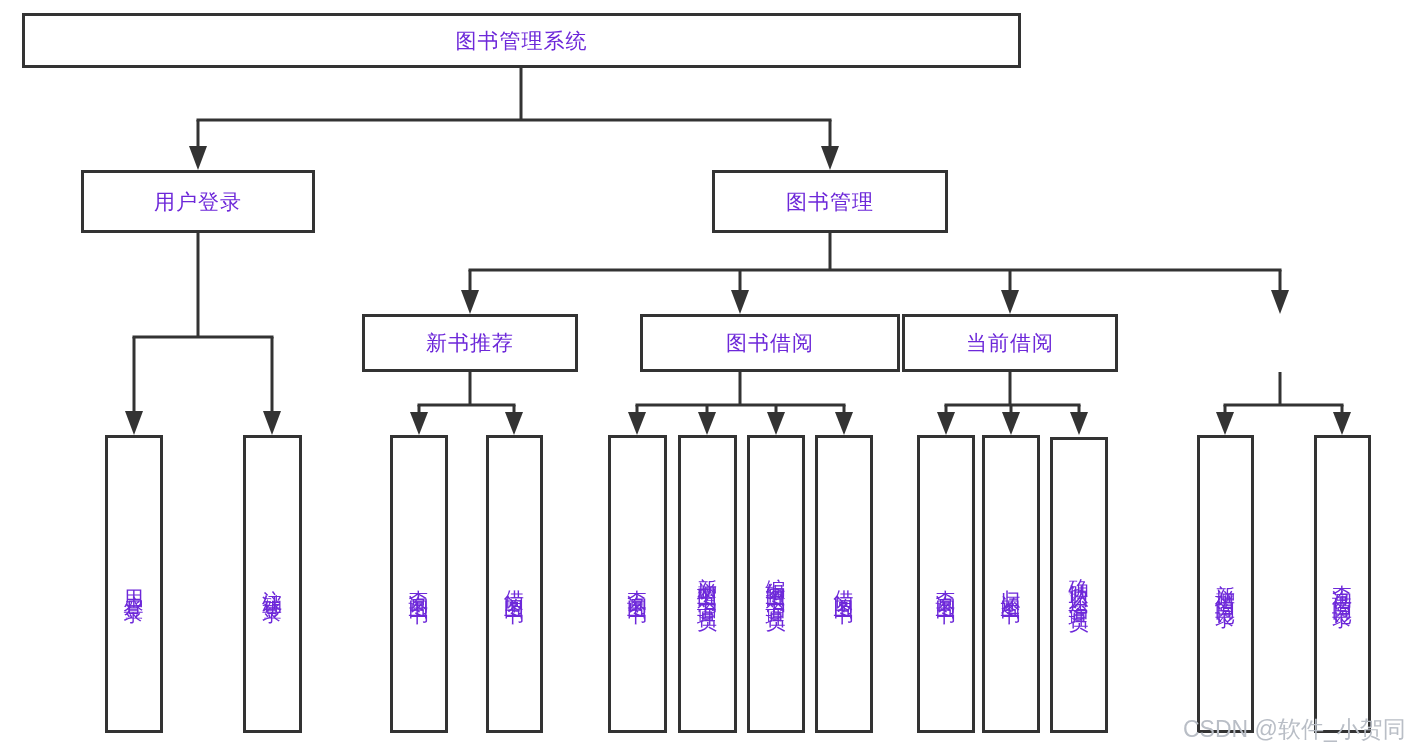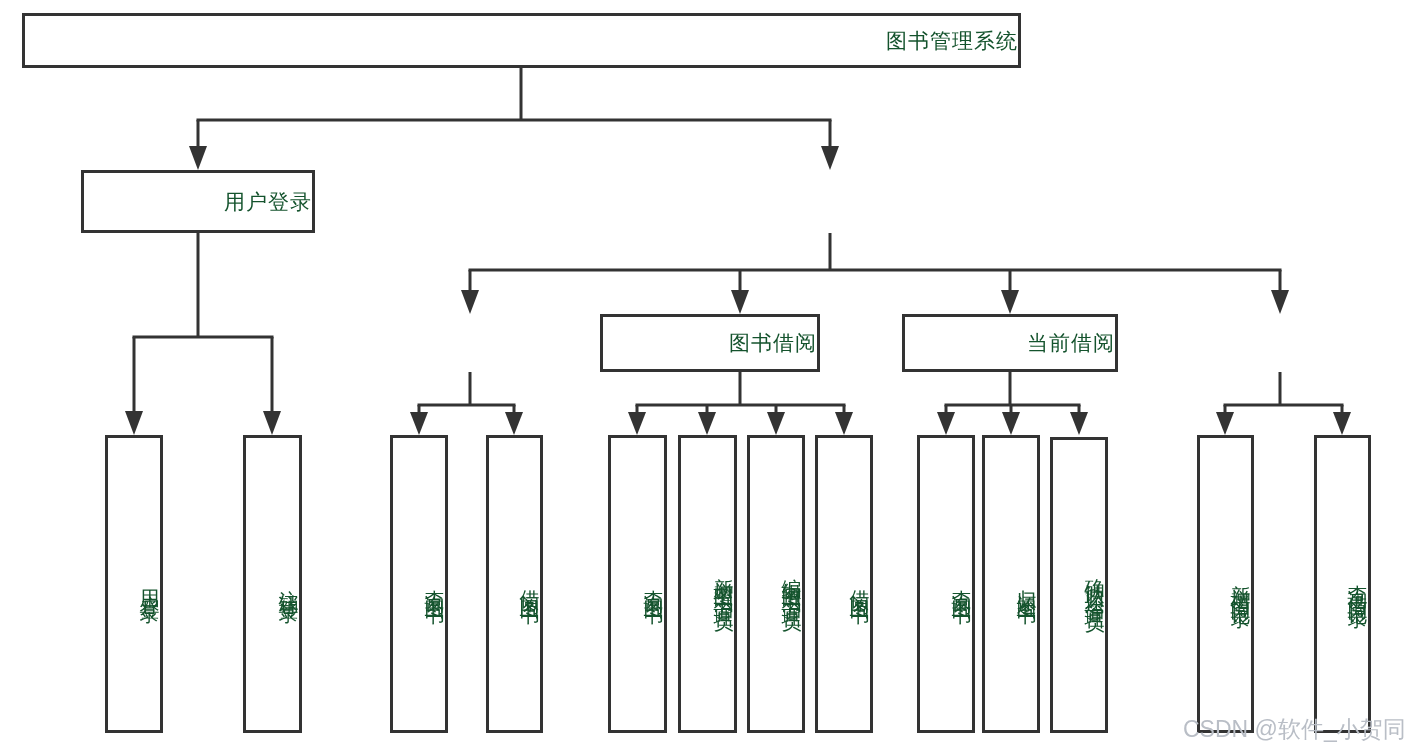--- a/index.html
+++ b/index.html
@@ -23,22 +23,22 @@
     height: 747px;
     pointer-events: none;
   }
   .box {
     position: absolute;
     box-sizing: border-box;
     background: #ffffff;
     border: 3px solid #333333;
     display: flex;
     align-items: center;
-    justify-content: flex-end;
-    color: #14532d;
+    justify-content: center;
+    color: #6d28d9;
     z-index: 2;
   }
   .box.h span {
     font-size: 21px;
     letter-spacing: 1px;
     white-space: nowrap;
   }
   .box.v span {
     writing-mode: vertical-rl;
     text-orientation: mixed;
@@ -129,22 +129,28 @@
     </g>
   </svg>
 
   <div class="box h" style="left:22px; top:13px; width:999px; height:55px;">
     <span>图书管理系统</span>
   </div>
 
   <div class="box h" style="left:81px; top:170px; width:234px; height:63px;">
     <span>用户登录</span>
   </div>
-
-  <div class="box h" style="left:600px; top:314px; width:220px; height:58px;">
+  <div class="box h" style="left:712px; top:170px; width:236px; height:63px;">
+    <span>图书管理</span>
+  </div>
+
+  <div class="box h" style="left:362px; top:314px; width:216px; height:58px;">
+    <span>新书推荐</span>
+  </div>
+  <div class="box h" style="left:640px; top:314px; width:260px; height:58px;">
     <span>图书借阅</span>
   </div>
   <div class="box h" style="left:902px; top:314px; width:216px; height:58px;font-family:Liberation Serif, serif;">
     <span>当前借阅</span>
   </div>
 
   <div class="box v" style="left:105px; top:435px; width:58px; height:298px;">
     <span>用户登录</span>
   </div>
   <div class="box v" style="left:243px; top:435px; width:59px; height:298px;">

